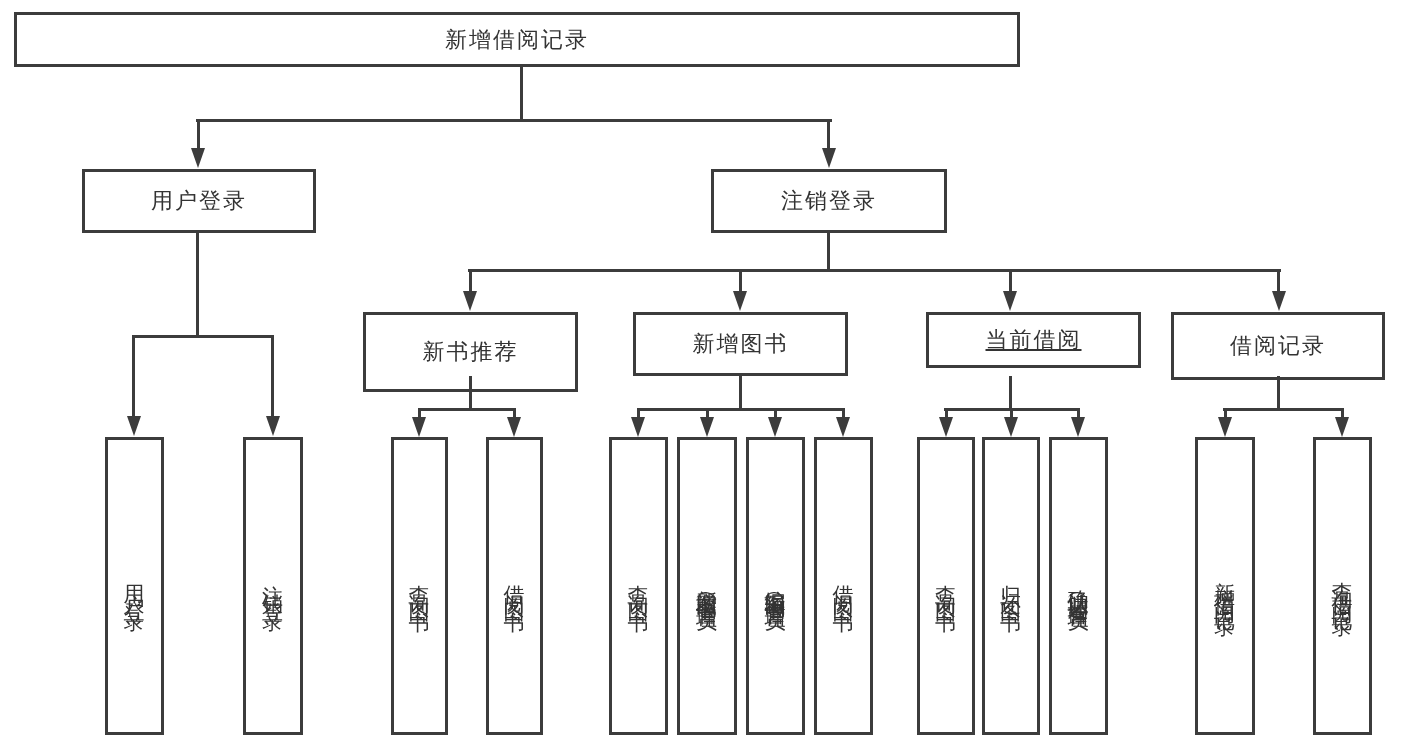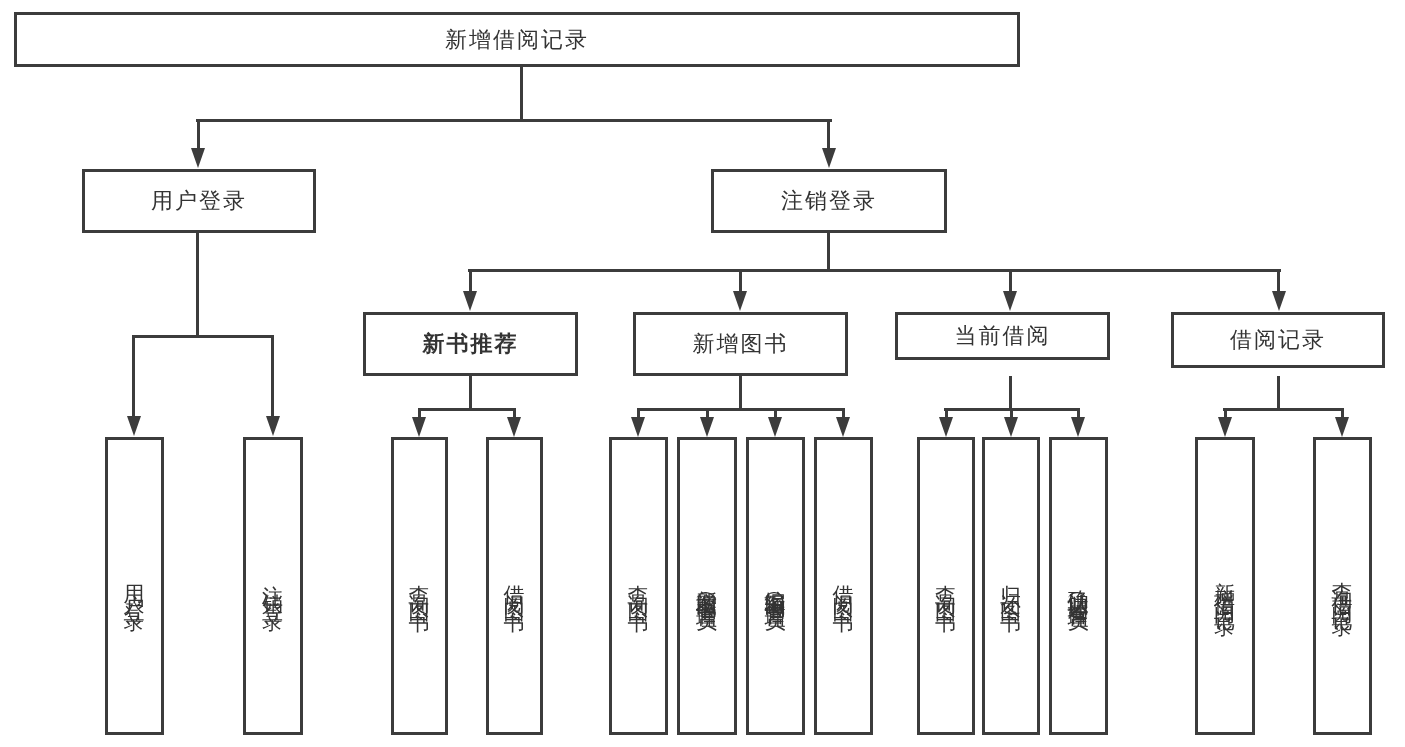--- a/index.html
+++ b/index.html
@@ -45,30 +45,30 @@
     <span>新增借阅记录</span>
   </div>
 
   <div class="box" style="left:82px;top:169px;width:234px;height:64px;">
     <span>用户登录</span>
   </div>
   <div class="box" style="left:711px;top:169px;width:236px;height:64px;">
     <span>注销登录</span>
   </div>
 
-  <div class="box" style="left:363px;top:312px;width:215px;height:64px;font-weight:bold;">
+  <div class="box" style="left:363px;top:312px;width:215px;height:80px;">
     <span>新书推荐</span>
   </div>
   <div class="box" style="left:633px;top:312px;width:215px;height:64px;">
     <span>新增图书</span>
   </div>
-  <div class="box" style="left:895px;top:312px;width:215px;height:48px;">
+  <div class="box" style="left:926px;top:312px;width:215px;height:56px;text-decoration:underline;">
     <span>当前借阅</span>
   </div>
-  <div class="box" style="left:1171px;top:312px;width:214px;height:56px;">
+  <div class="box" style="left:1171px;top:312px;width:214px;height:68px;">
     <span>借阅记录</span>
   </div>
 
   <div class="box leaf" style="left:105px;top:437px;width:59px;height:298px;">
     <span>用户登录</span>
   </div>
   <div class="box leaf" style="left:243px;top:437px;width:60px;height:298px;">
     <span>注销登录</span>
   </div>
 

